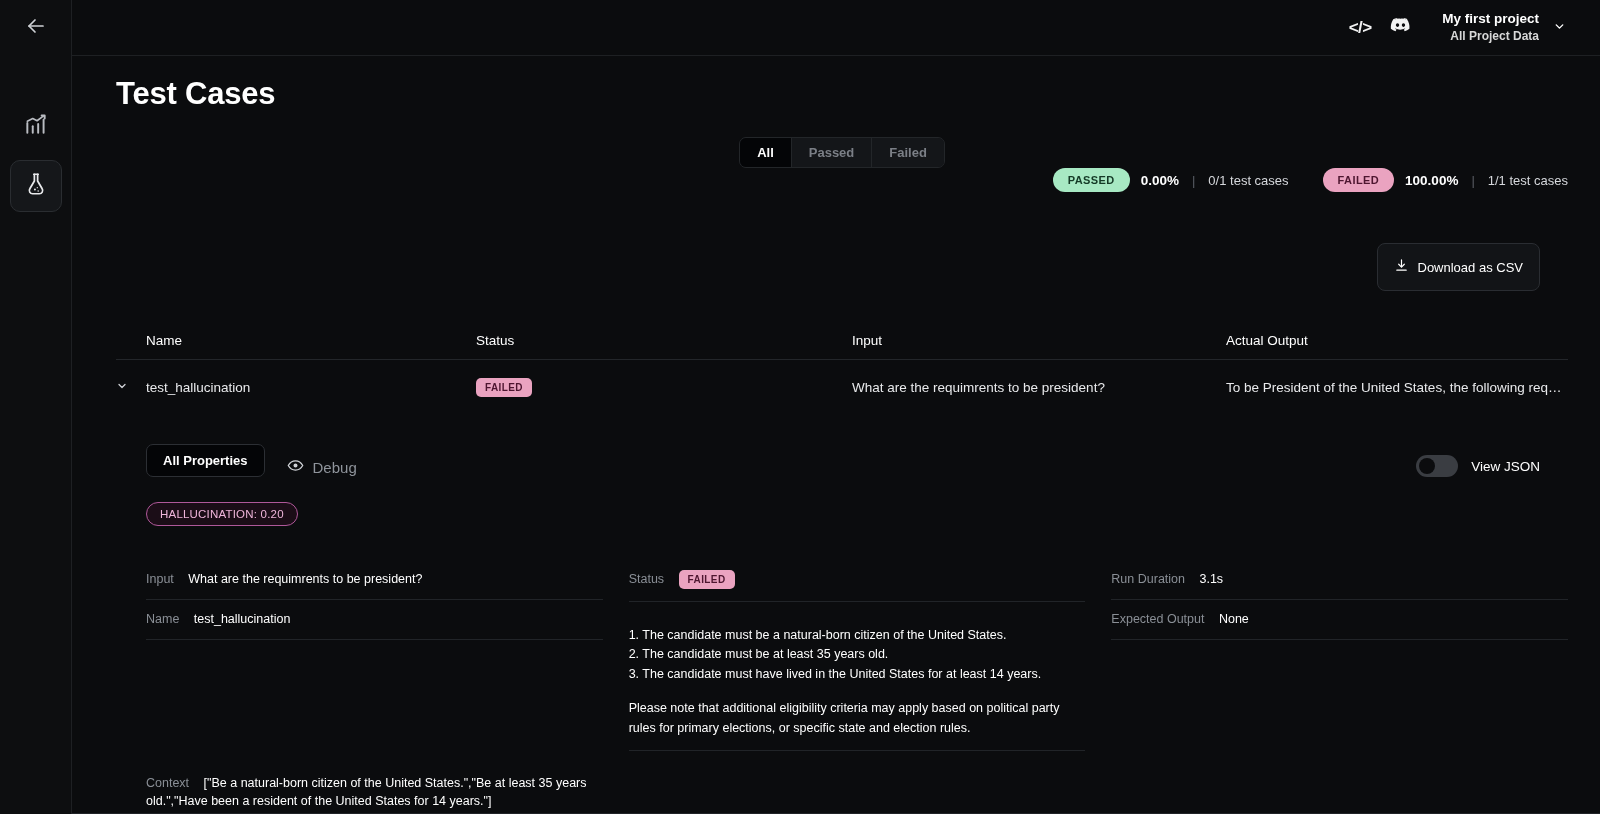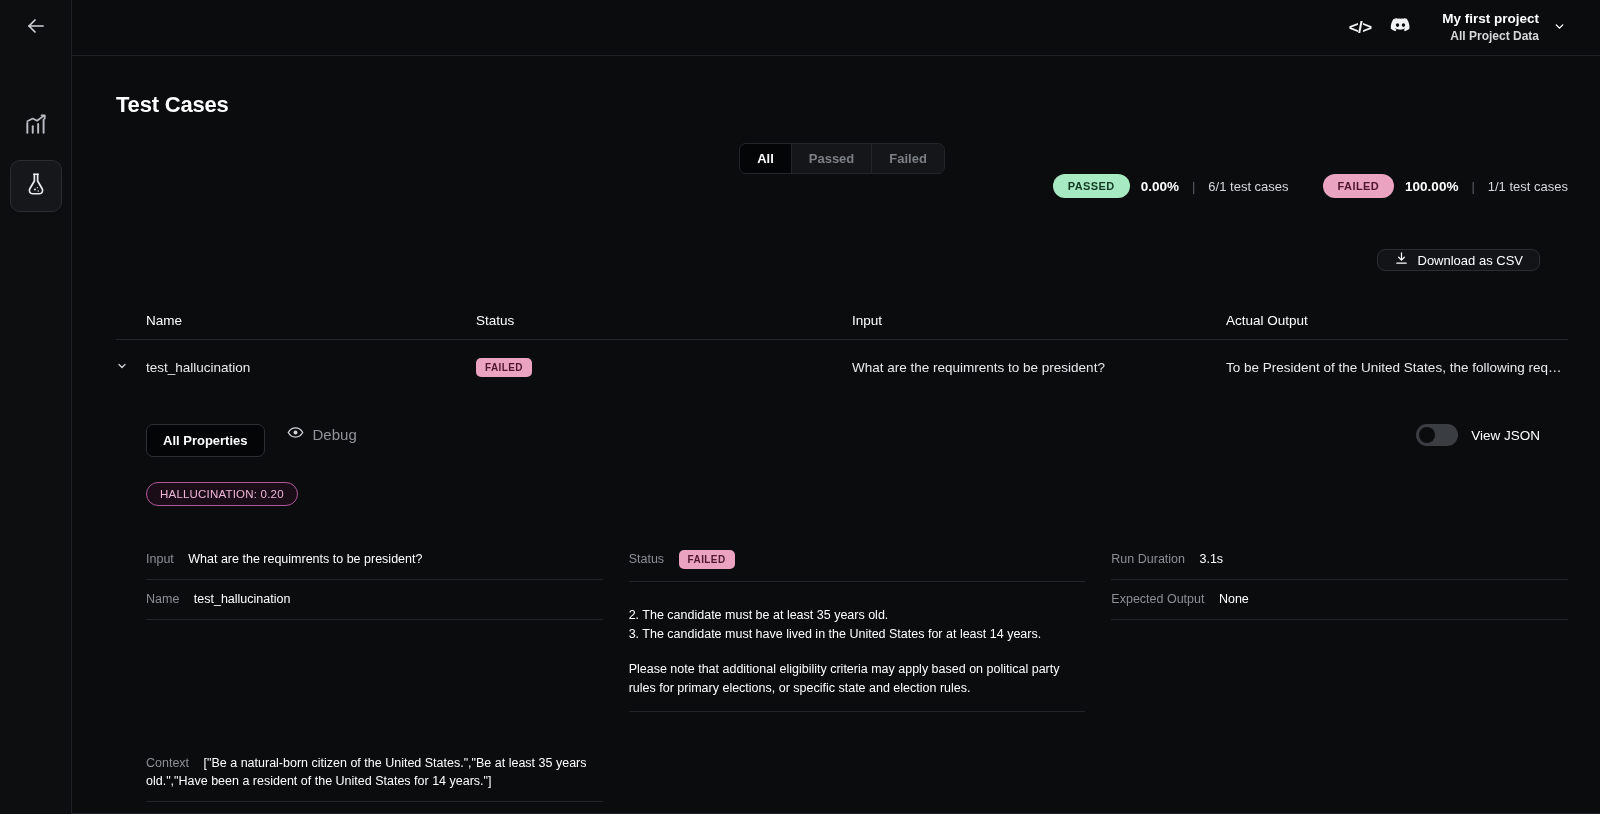--- a/index.html
+++ b/index.html
@@ -55,22 +55,22 @@
   .chev { color: #ffffff; font-size: 11px; }
 
   
   .content {
     flex: 1 1 auto; min-height: 0; position: relative;
     padding: 0 32px 0 44px;
     overflow: hidden;
     border-bottom: 1px solid #212428;
   }
   .page-title {
-    font-size: 22px; font-weight: bold; letter-spacing: -0.2px;
-    margin-top: 36px; margin-left: 0px;
+    font-size: 31px; font-weight: bold; letter-spacing: -0.2px;
+    margin-top: 20px; margin-left: 0px;
   }
 
   .filter-row { display: flex; align-items: center; margin-top: 25px; flex-direction: column; }
   .seg {
     display: inline-flex; border: 1px solid #232629; border-radius: 7px; overflow: hidden;
     background: #141619;
   }
   .seg-btn {
     padding: 7px 17px; font-size: 13px; font-weight: bold; color: #7b7f86;
     background: #141619; cursor: pointer; border-right: 1px solid #232629;
@@ -88,21 +88,21 @@
   .badge-passed { background: #a7e9c3; color: #143a26; }
   .badge-failed { background: #eaa3c0; color: #4e1630; }
   .stat-pct { font-size: 13.5px; font-weight: bold; color: #ffffff; }
   .stat-div { color: #5a5e65; font-size: 13px; margin: 0 2px; }
   .stat-cases { font-size: 13px; color: #d6d8dc; }
 
   .dl-row { display: flex; justify-content: flex-end; margin-top: 51px; padding-right: 28px; }
   .dl-btn {
     display: inline-flex; align-items: center; gap: 9px;
     background: #121417; border: 1px solid #2a2d32; border-radius: 8px;
-    padding: 1px 16px; font-size: 13px; color: #ffffff; cursor: pointer;
+    padding: 14px 16px; font-size: 13px; color: #ffffff; cursor: pointer;
   }
 
   
   .tbl-head {
     display: flex; align-items: flex-end; height: 46px;
     margin-top: 23px; border-bottom: 1px solid #23262a;
     font-size: 13.5px; color: #ffffff; padding-bottom: 11px;
   }
   .tbl-row {
     display: flex; align-items: center; height: 54px;
@@ -115,21 +115,21 @@
               white-space: nowrap; overflow: hidden; text-overflow: ellipsis; }
   .row-chev { width: 30px; flex: 0 0 30px; color: #cfd2d6; font-size: 11px; cursor: pointer; }
   .mini-badge {
     display: inline-block; background: #eaa3c0; color: #4e1630;
     font-size: 10px; font-weight: bold; letter-spacing: 0.4px;
     padding: 4px 9px; border-radius: 5px;
   }
 
   
   .detail { padding-left: 30px; padding-top: 30px; }
-  .detail-head { display: flex; align-items: flex-start; }
+  .detail-head { display: flex; align-items: flex-end; }
   .tab-btn {
     background: #040507; border: 1px solid #2c2f34; border-radius: 7px;
     padding: 8px 16px; font-size: 13px; font-weight: bold; color: #ffffff; cursor: pointer;
   }
   .debug-tab {
     display: inline-flex; align-items: center; gap: 9px;
     margin-left: 22px; font-size: 15px; color: #8f949b; cursor: pointer;
   }
   .toggle-wrap { margin-left: auto; display: flex; align-items: center; gap: 13px; padding-right: 28px; }
   .toggle {
@@ -235,21 +235,21 @@
           <div class="seg-btn active">All</div>
           <div class="seg-btn">Passed</div>
           <div class="seg-btn">Failed</div>
         </div>
 
         <div class="stats">
           <div class="stat-group">
             <span class="badge badge-passed">PASSED</span>
             <span class="stat-pct">0.00%</span>
             <span class="stat-div">|</span>
-            <span class="stat-cases">6/1 test cases</span>
+            <span class="stat-cases">0/1 test cases</span>
           </div>
           <div class="stat-group">
             <span class="badge badge-failed">FAILED</span>
             <span class="stat-pct">100.00%</span>
             <span class="stat-div">|</span>
             <span class="stat-cases">1/1 test cases</span>
           </div>
         </div>
       </div>
 
@@ -330,20 +330,21 @@
           </div>
 
           <div class="col">
             <div class="field">
               <span class="flabel">Status</span>
               <span class="mini-badge">FAILED</span>
             </div>
             <div class="field no-rule">
               <div class="fval-block">
                 <div class="gap"></div>
+                <p>1. The candidate must be a natural-born citizen of the United States.</p>
                 <p>2. The candidate must be at least 35 years old.</p>
                 <p>3. The candidate must have lived in the United States for at least 14 years.</p>
                 <div class="gap"></div>
                 <p>Please note that additional eligibility criteria may apply based on political party rules for primary elections, or specific state and election rules.</p>
               </div>
             </div>
             <div style="border-bottom:1px solid #212428;"></div>
           </div>
 
           <div class="col">

